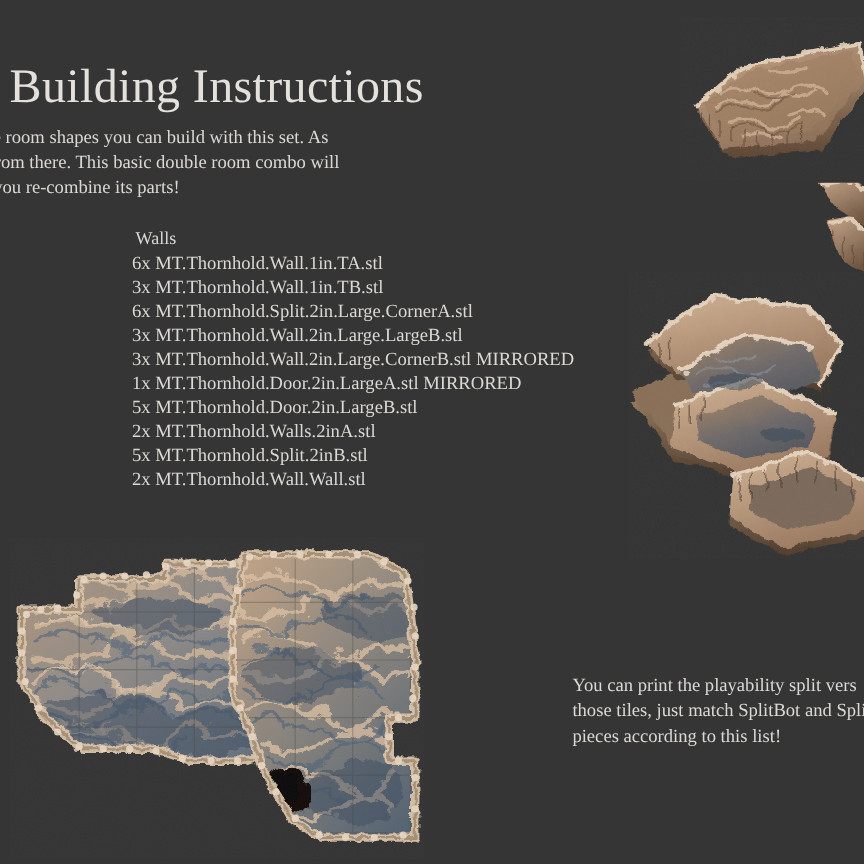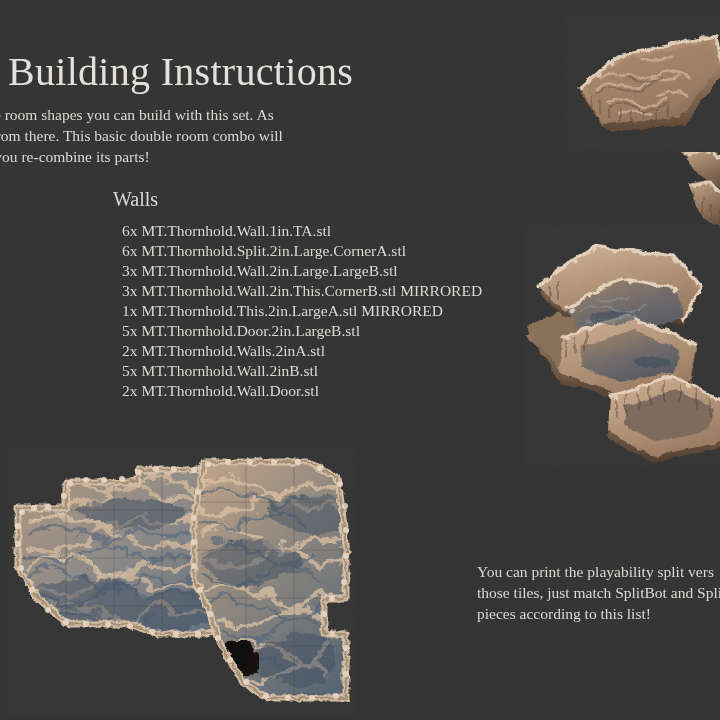--- a/index.html
+++ b/index.html
@@ -41,28 +41,28 @@
   }
   .intro-paragraph .pline { display: block; }
 
   .parts-panel {
     position: absolute;
     left: 110px;
     top: 189px;
     width: 420px;
   }
   .parts-heading {
-    font-size: 20px;
+    font-size: 15px;
     line-height: 20px;
     color: #dcd9d4;
     margin: 0 0 1px 3px;
   }
   .parts-list {
     list-style: none;
-    margin: 12px;
+    margin: 0;
     padding: 0;
   }
   .parts-list li {
     font-size: 15.5px;
     line-height: 20px;
     color: #dcd9d4;
     white-space: nowrap;
   }
 
   .split-note {
@@ -542,28 +542,29 @@
 <div class="intro-paragraph">
   <span class="pline">cally infinite room shapes you can build with this set. As</span>
   <span class="pline">expanding from there. This basic double room combo will</span>
   <span class="pline">hapes once you re-combine its parts!</span>
 </div>
 
 <div class="parts-panel">
   <div class="parts-heading">Walls</div>
   <ul class="parts-list">
     <li>6x MT.Thornhold.Wall.1in.TA.stl</li>
+    <li>3x MT.Thornhold.Wall.1in.TB.stl</li>
     <li>6x MT.Thornhold.Split.2in.Large.CornerA.stl</li>
     <li>3x MT.Thornhold.Wall.2in.Large.LargeB.stl</li>
-    <li>3x MT.Thornhold.Wall.2in.This.CornerB.stl MIRRORED</li>
-    <li>1x MT.Thornhold.This.2in.LargeA.stl MIRRORED</li>
+    <li>3x MT.Thornhold.Wall.2in.Large.CornerB.stl MIRRORED</li>
+    <li>1x MT.Thornhold.Door.2in.LargeA.stl MIRRORED</li>
     <li>5x MT.Thornhold.Door.2in.LargeB.stl</li>
     <li>2x MT.Thornhold.Walls.2inA.stl</li>
-    <li>5x MT.Thornhold.Wall.2inB.stl</li>
-    <li>2x MT.Thornhold.Wall.Door.stl</li>
+    <li>5x MT.Thornhold.Split.2inB.stl</li>
+    <li>2x MT.Thornhold.Wall.Wall.stl</li>
   </ul>
 </div>
 
 <div class="split-note">
   <span class="nline">You can print the playability split vers</span>
   <span class="nline">those tiles, just match SplitBot and Split</span>
   <span class="nline">pieces according to this list!</span>
 </div>
 
 </body></html>

